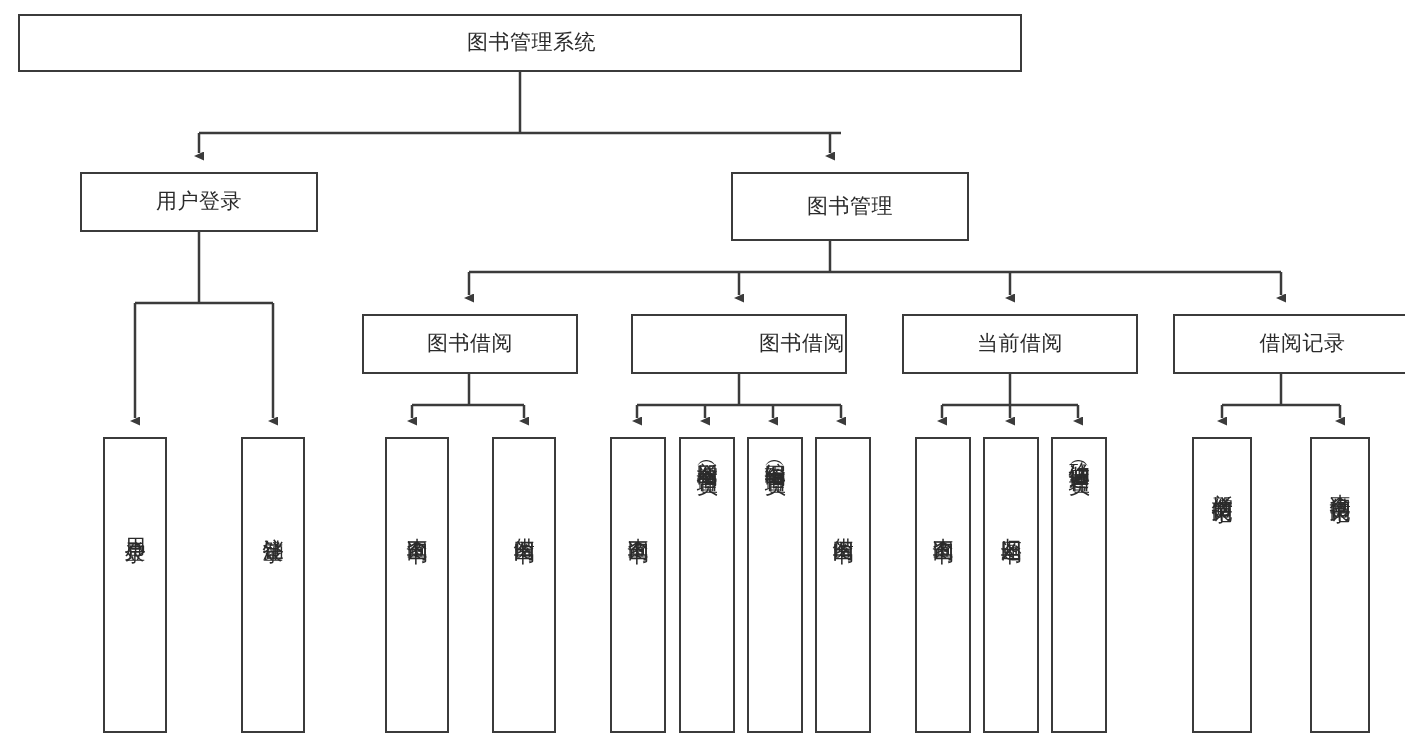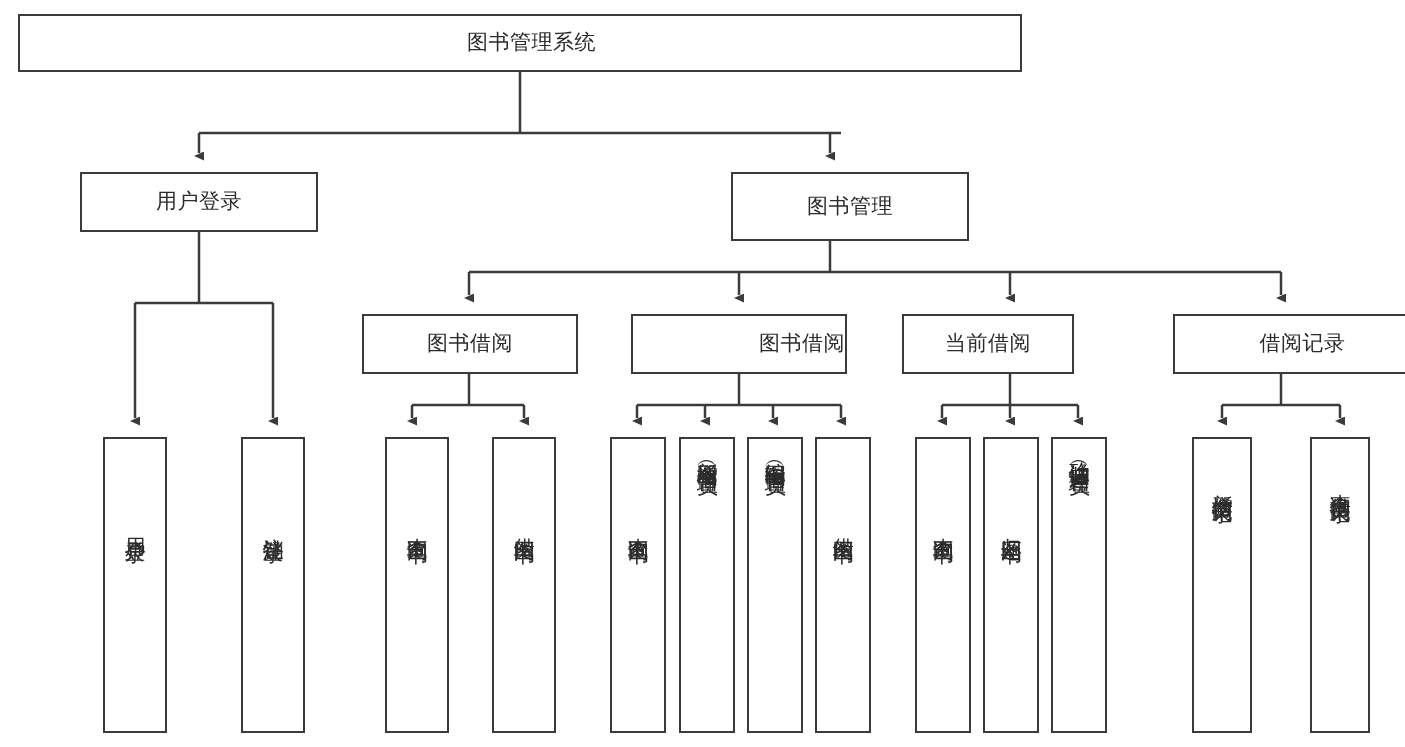--- a/index.html
+++ b/index.html
@@ -135,21 +135,21 @@
   </div>
 
   <div class="node-box node-h" style="left:362px; top:314px; width:216px; height:60px;">
     <span class="node-label">图书借阅</span>
   </div>
 
   <div class="node-box node-h" style="left:631px; top:314px; width:216px; height:60px;justify-content:flex-end;">
     <span class="node-label">图书借阅</span>
   </div>
 
-  <div class="node-box node-h" style="left:902px; top:314px; width:172px; height:60px;">
+  <div class="node-box node-h" style="left:902px; top:314px; width:236px; height:60px;">
     <span class="node-label">当前借阅</span>
   </div>
 
   <div class="node-box node-h" style="left:1173px; top:314px; width:259px; height:60px;">
     <span class="node-label">借阅记录</span>
   </div>
 
   <div class="node-box node-v" style="left:103px; top:437px; width:64px; height:296px; padding-top:82px;">
     <span class="node-label">用户登录</span>
   </div>

